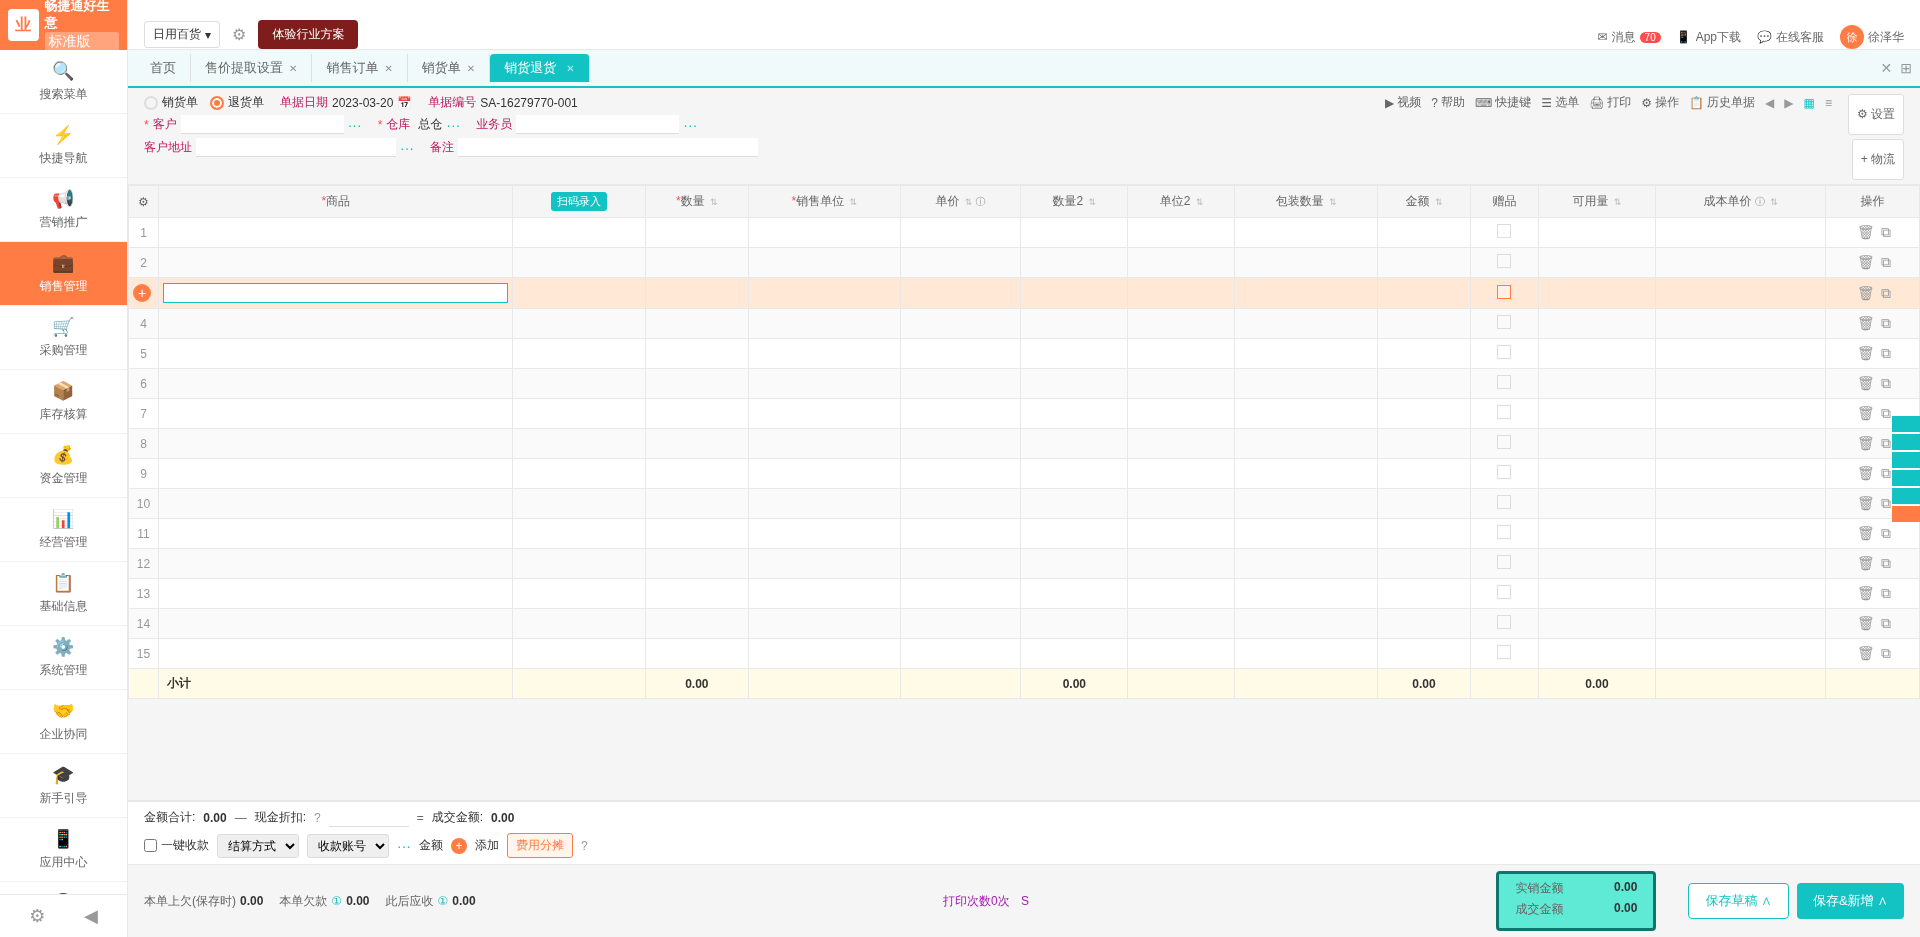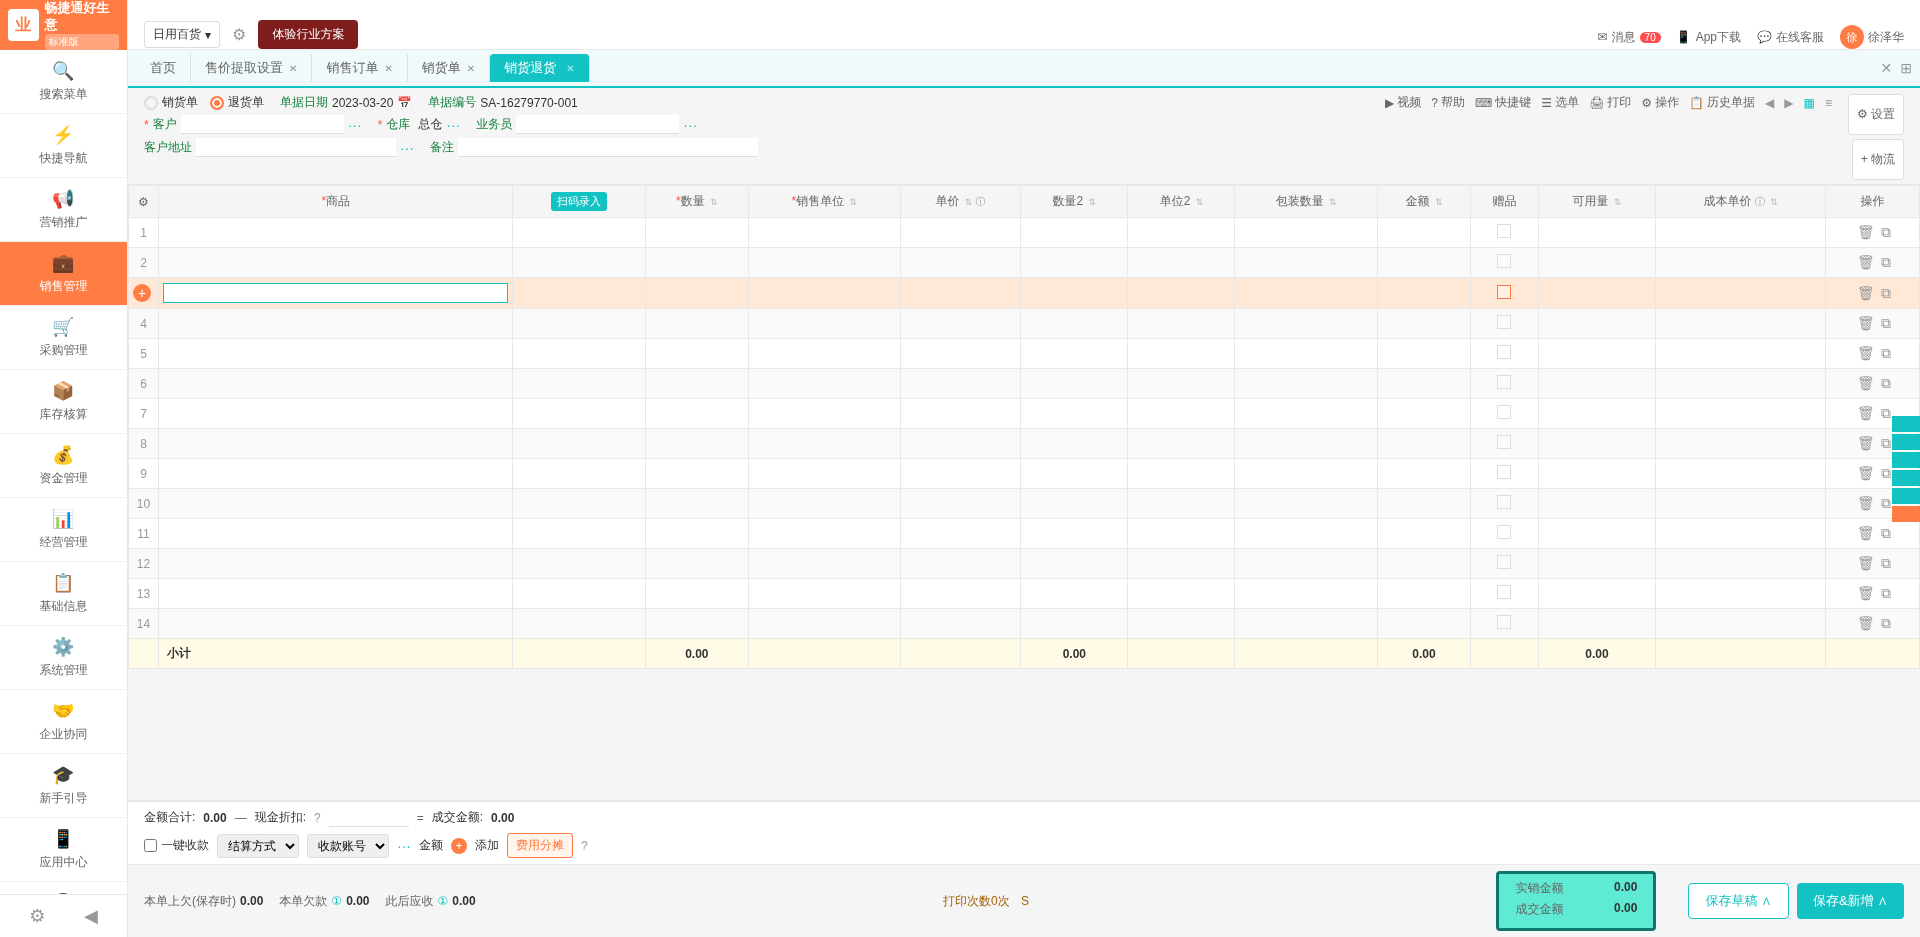--- a/index.html
+++ b/index.html
@@ -3,21 +3,21 @@
   <meta charset="utf-8">
   <style>
     * { box-sizing: border-box; margin: 0; padding: 0; }
     body { font-family: 'Microsoft YaHei', Arial, sans-serif; font-size: 12px; background: #f5f5f5; color: #333; display: flex; height: 937px; overflow: hidden; }
 
     
     .sidebar { width: 128px; background: #fff; display: flex; flex-direction: column; border-right: 1px solid #e8e8e8; flex-shrink: 0; }
     .sidebar-logo { background: #ff7d45; padding: 10px 8px; display: flex; align-items: center; gap: 6px; height: 50px; }
     .sidebar-logo-icon { width: 32px; height: 32px; background: #fff; border-radius: 4px; display: flex; align-items: center; justify-content: center; font-size: 16px; color: #ff7d45; font-weight: bold; }
     .sidebar-logo-text { color: #fff; font-size: 13px; font-weight: bold; line-height: 1.3; }
-    .sidebar-logo-badge { font-size: 10px; background: rgba(255,255,255,0.3); padding: 1px 4px; border-radius: 3px; color: #fff; }
+    .sidebar-logo-badge { font-size: 14px; background: rgba(255,255,255,0.3); padding: 1px 4px; border-radius: 3px; color: #fff; }
     .sidebar-nav { flex: 1; overflow-y: auto; }
     .sidebar-item { display: flex; flex-direction: column; align-items: center; padding: 10px 6px; cursor: pointer; color: #666; font-size: 12px; gap: 4px; border-bottom: 1px solid #f0f0f0; }
     .sidebar-item.active { background: #ff7d45; color: #fff; }
     .sidebar-item .s-icon { font-size: 18px; }
     .sidebar-bottom { padding: 10px; display: flex; justify-content: space-around; border-top: 1px solid #e8e8e8; }
 
     
     .main { flex: 1; display: flex; flex-direction: column; overflow: hidden; }
 
     
@@ -35,21 +35,21 @@
     .tabbar { background: #f0fafa; display: flex; align-items: center; border-bottom: 2px solid #13c2c2; height: 38px; padding: 0 8px; }
     .tab { padding: 0 14px; height: 28px; display: flex; align-items: center; gap: 6px; cursor: pointer; font-size: 13px; color: #666; border-right: 1px solid #e0e0e0; white-space: nowrap; }
     .tab.active { background: #13c2c2; color: #fff; border-radius: 4px 4px 0 0; gap: 10px; }
     .tab-close { font-size: 10px; opacity: 0.7; }
     .tabbar-actions { margin-left: auto; display: flex; gap: 8px; }
     .tabbar-act-btn { color: #999; cursor: pointer; font-size: 14px; }
     .radio-group { display: flex; align-items: center; gap: 12px; }
     .radio-item { display: flex; align-items: center; gap: 4px; cursor: pointer; }
     .radio-circle { width: 14px; height: 14px; border-radius: 50%; border: 2px solid #ddd; display: inline-block; }
     .radio-circle.checked { border-color: #ff7d45; background: #ff7d45; box-shadow: inset 0 0 0 2px #fff; }
-    .form-label { color: #15803d; white-space: nowrap; }
+    .form-label { color: #be185d; white-space: nowrap; }
     .form-value { color: #333; }
     .field-input { border: none; border-bottom: 1px solid #ddd; padding: 2px 4px; min-width: 120px; color: #333; font-size: 12px; outline: none; }
     .req-star { color: #ff4d4f; }
     .dots-btn { color: #13c2c2; cursor: pointer; font-size: 14px; }
     .calendar-icon { color: #999; cursor: pointer; }
     .action-btn { display: flex; align-items: center; gap: 3px; color: #666; cursor: pointer; font-size: 12px; }
     .right-btn { background: #fff; border: 1px solid #ddd; padding: 11px 8px; border-radius: 3px; cursor: pointer; font-size: 12px; color: #666; white-space: nowrap; }
     table { width: 100%; border-collapse: collapse; font-size: 12px; }
     thead tr { background: #f5f5f5; }
     thead th { border: 1px solid #e8e8e8; padding: 6px 4px; text-align: center; font-weight: normal; color: #666; white-space: nowrap; position: relative; }
@@ -78,21 +78,21 @@
     .payment-checkbox { display: flex; align-items: center; gap: 4px; }
     .payment-input { border: 1px solid #ddd; padding: 3px 6px; border-radius: 3px; min-width: 80px; font-size: 12px; }
     .add-btn-small { color: #fff; background: #ff7d45; border: none; border-radius: 50%; width: 16px; height: 16px; cursor: pointer; font-size: 12px; display: flex; align-items: center; justify-content: center; }
     .fee-btn { background: #fff5eb; border: 1px solid #ff7d45; color: #ff7d45; padding: 3px 8px; border-radius: 3px; cursor: pointer; font-size: 12px; }
     .help-icon { color: #999; cursor: pointer; }
 
     
     .status-bar { background: #f5f5f5; border-top: 1px solid #e8e8e8; padding: 6px 16px; display: flex; align-items: center; gap: 16px; font-size: 12px; color: #666; }
     .status-item { display: flex; align-items: center; gap: 4px; }
     .status-value { color: #333; font-weight: bold; }
-    .print-info { margin-left: auto; color: #a16207; }
+    .print-info { margin-left: auto; color: #a21caf; }
     .summary-row { display: flex; justify-content: space-between; gap: 20px; margin-bottom: 4px; font-size: 12px; }
     .summary-label { color: #666; }
     .summary-value { color: #333; font-weight: bold; }
     .save-draft-btn { background: #fff; border: 1px solid #13c2c2; color: #13c2c2; padding: 8px 16px; border-radius: 4px; cursor: pointer; font-size: 13px; }
     .save-new-btn { background: #13c2c2; border: none; color: #fff; padding: 8px 16px; border-radius: 4px; cursor: pointer; font-size: 13px; }
 
     
     .right-float { position: fixed; right: 0; top: 50%; transform: translateY(-50%); display: flex; flex-direction: column; gap: 2px; z-index: 100; }
     .right-float-item { background: #13c2c2; color: #fff; width: 28px; padding: 8px 4px; cursor: pointer; font-size: 10px; text-align: center; writing-mode: vertical-rl; }
     .right-float-item.active { background: #ff7d45; }
@@ -606,20 +606,39 @@
       <td></td>
       <td></td>
       <td style="text-align:center;"><div class="checkbox"></div></td>
       <td></td>
       <td></td>
       <td>
         <span class="delete-btn">🗑</span>
         <span class="copy-btn">⧉</span>
       </td>
     </tr>
+            <tr>
+      <td class="row-num">15</td>
+      <td></td>
+      <td></td>
+      <td></td>
+      <td></td>
+      <td></td>
+      <td></td>
+      <td></td>
+      <td></td>
+      <td></td>
+      <td style="text-align:center;"><div class="checkbox"></div></td>
+      <td></td>
+      <td></td>
+      <td>
+        <span class="delete-btn">🗑</span>
+        <span class="copy-btn">⧉</span>
+      </td>
+    </tr>
             <tr class="subtotal-row">
   <td></td>
   <td class="subtotal-label">小计</td>
   <td></td>
   <td>0.00</td>
   <td></td>
   <td></td>
   <td>0.00</td>
   <td></td>
   <td></td>

